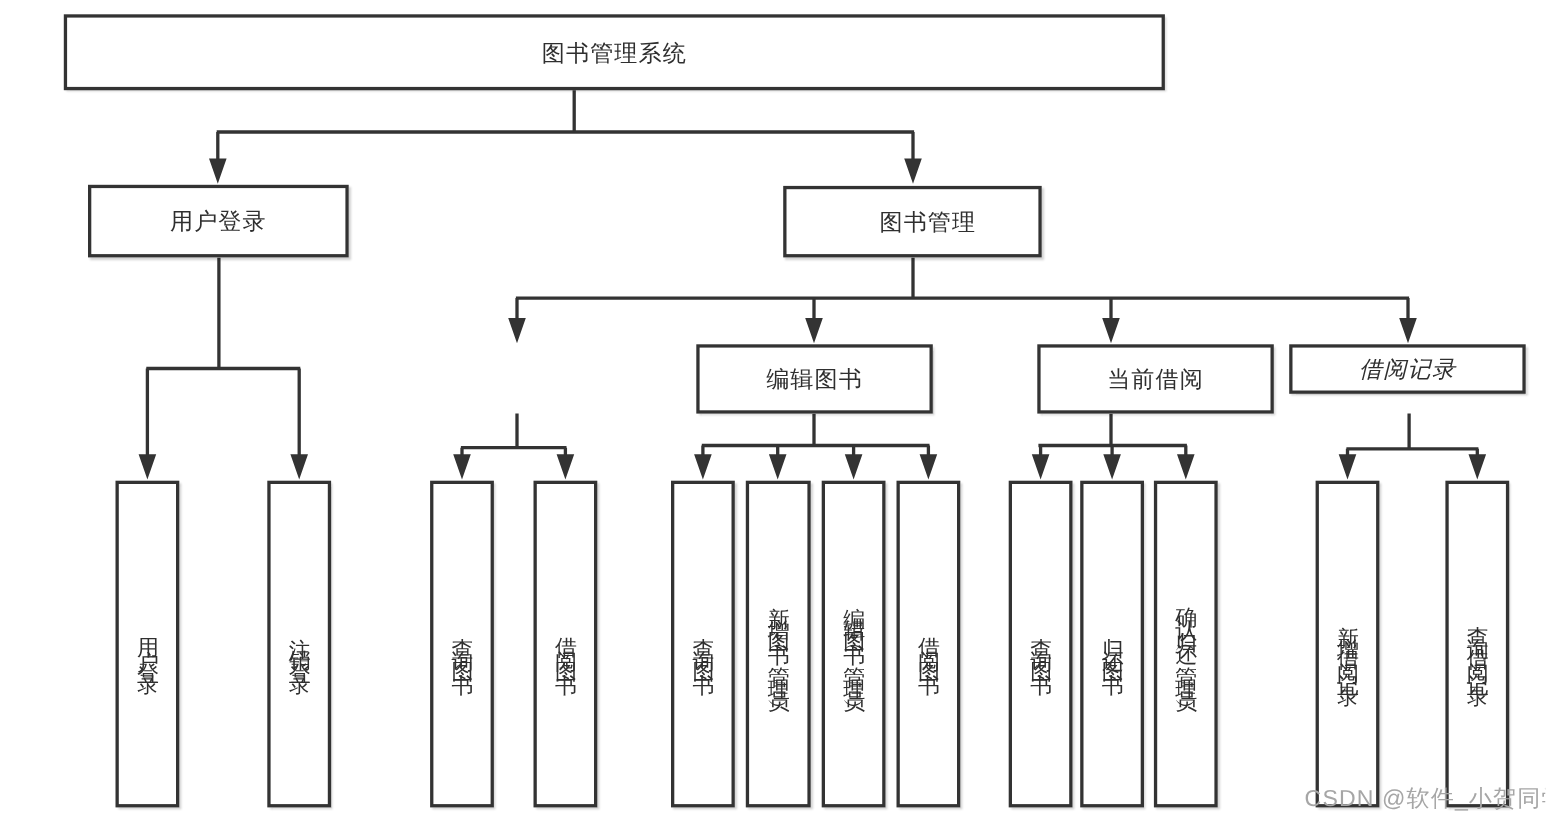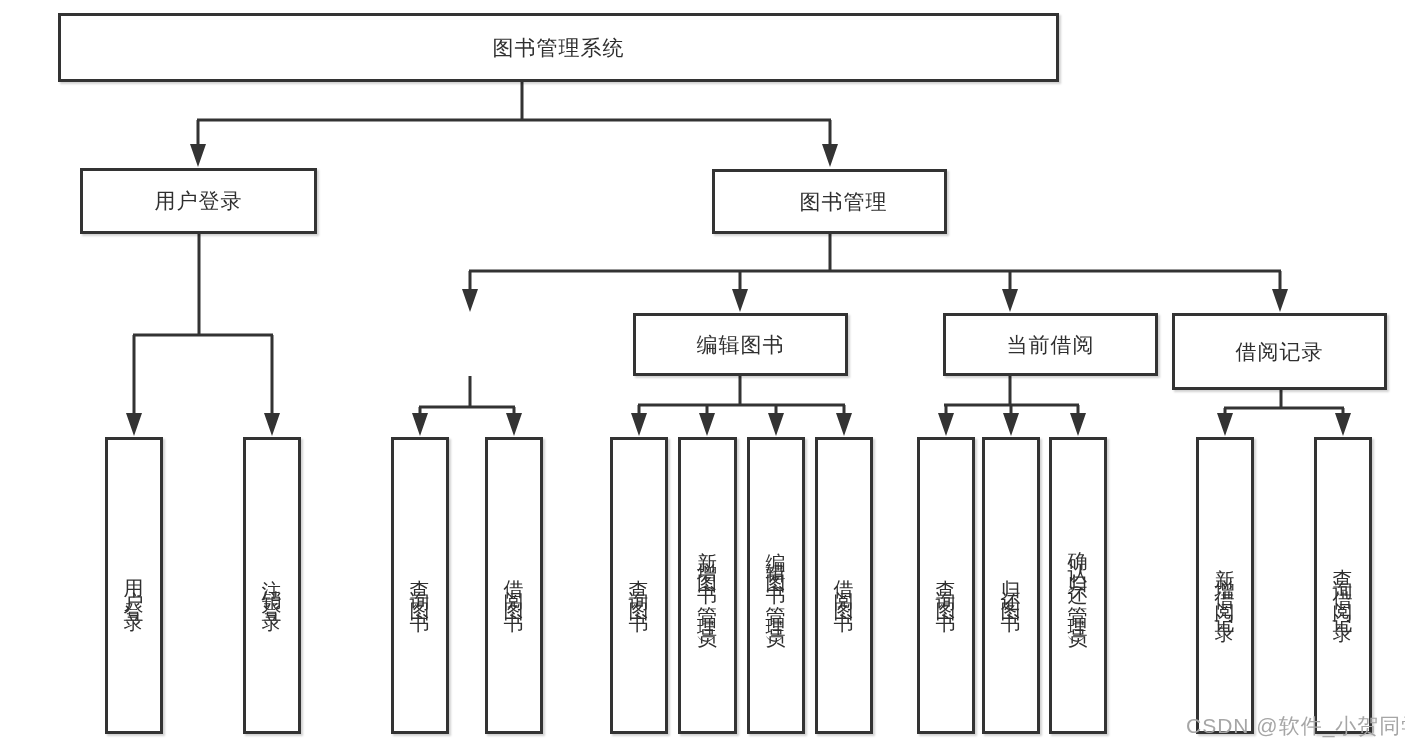--- a/index.html
+++ b/index.html
@@ -119,21 +119,21 @@
   <div class="node h" style="left:712px; top:169px; width:235px; height:65px;padding-left:28px;">
     <span class="lbl">图书管理</span>
   </div>
 
   <div class="node h" style="left:633px; top:313px; width:215px; height:63px;">
     <span class="lbl">编辑图书</span>
   </div>
   <div class="node h" style="left:903px; top:313px; width:215px; height:63px;margin-left:40px;">
     <span class="lbl">当前借阅</span>
   </div>
-  <div class="node h" style="left:1172px; top:313px; width:215px; height:77px;">
+  <div class="node h" style="left:1172px; top:313px; width:215px; height:45px;font-style:italic;">
     <span class="lbl">借阅记录</span>
   </div>
 
   <div class="node v" style="left:105px; top:437px; width:58px; height:297px;">
     <span class="lbl">用户登录</span>
   </div>
   <div class="node v" style="left:243px; top:437px; width:58px; height:297px;">
     <span class="lbl">注销登录</span>
   </div>
 

